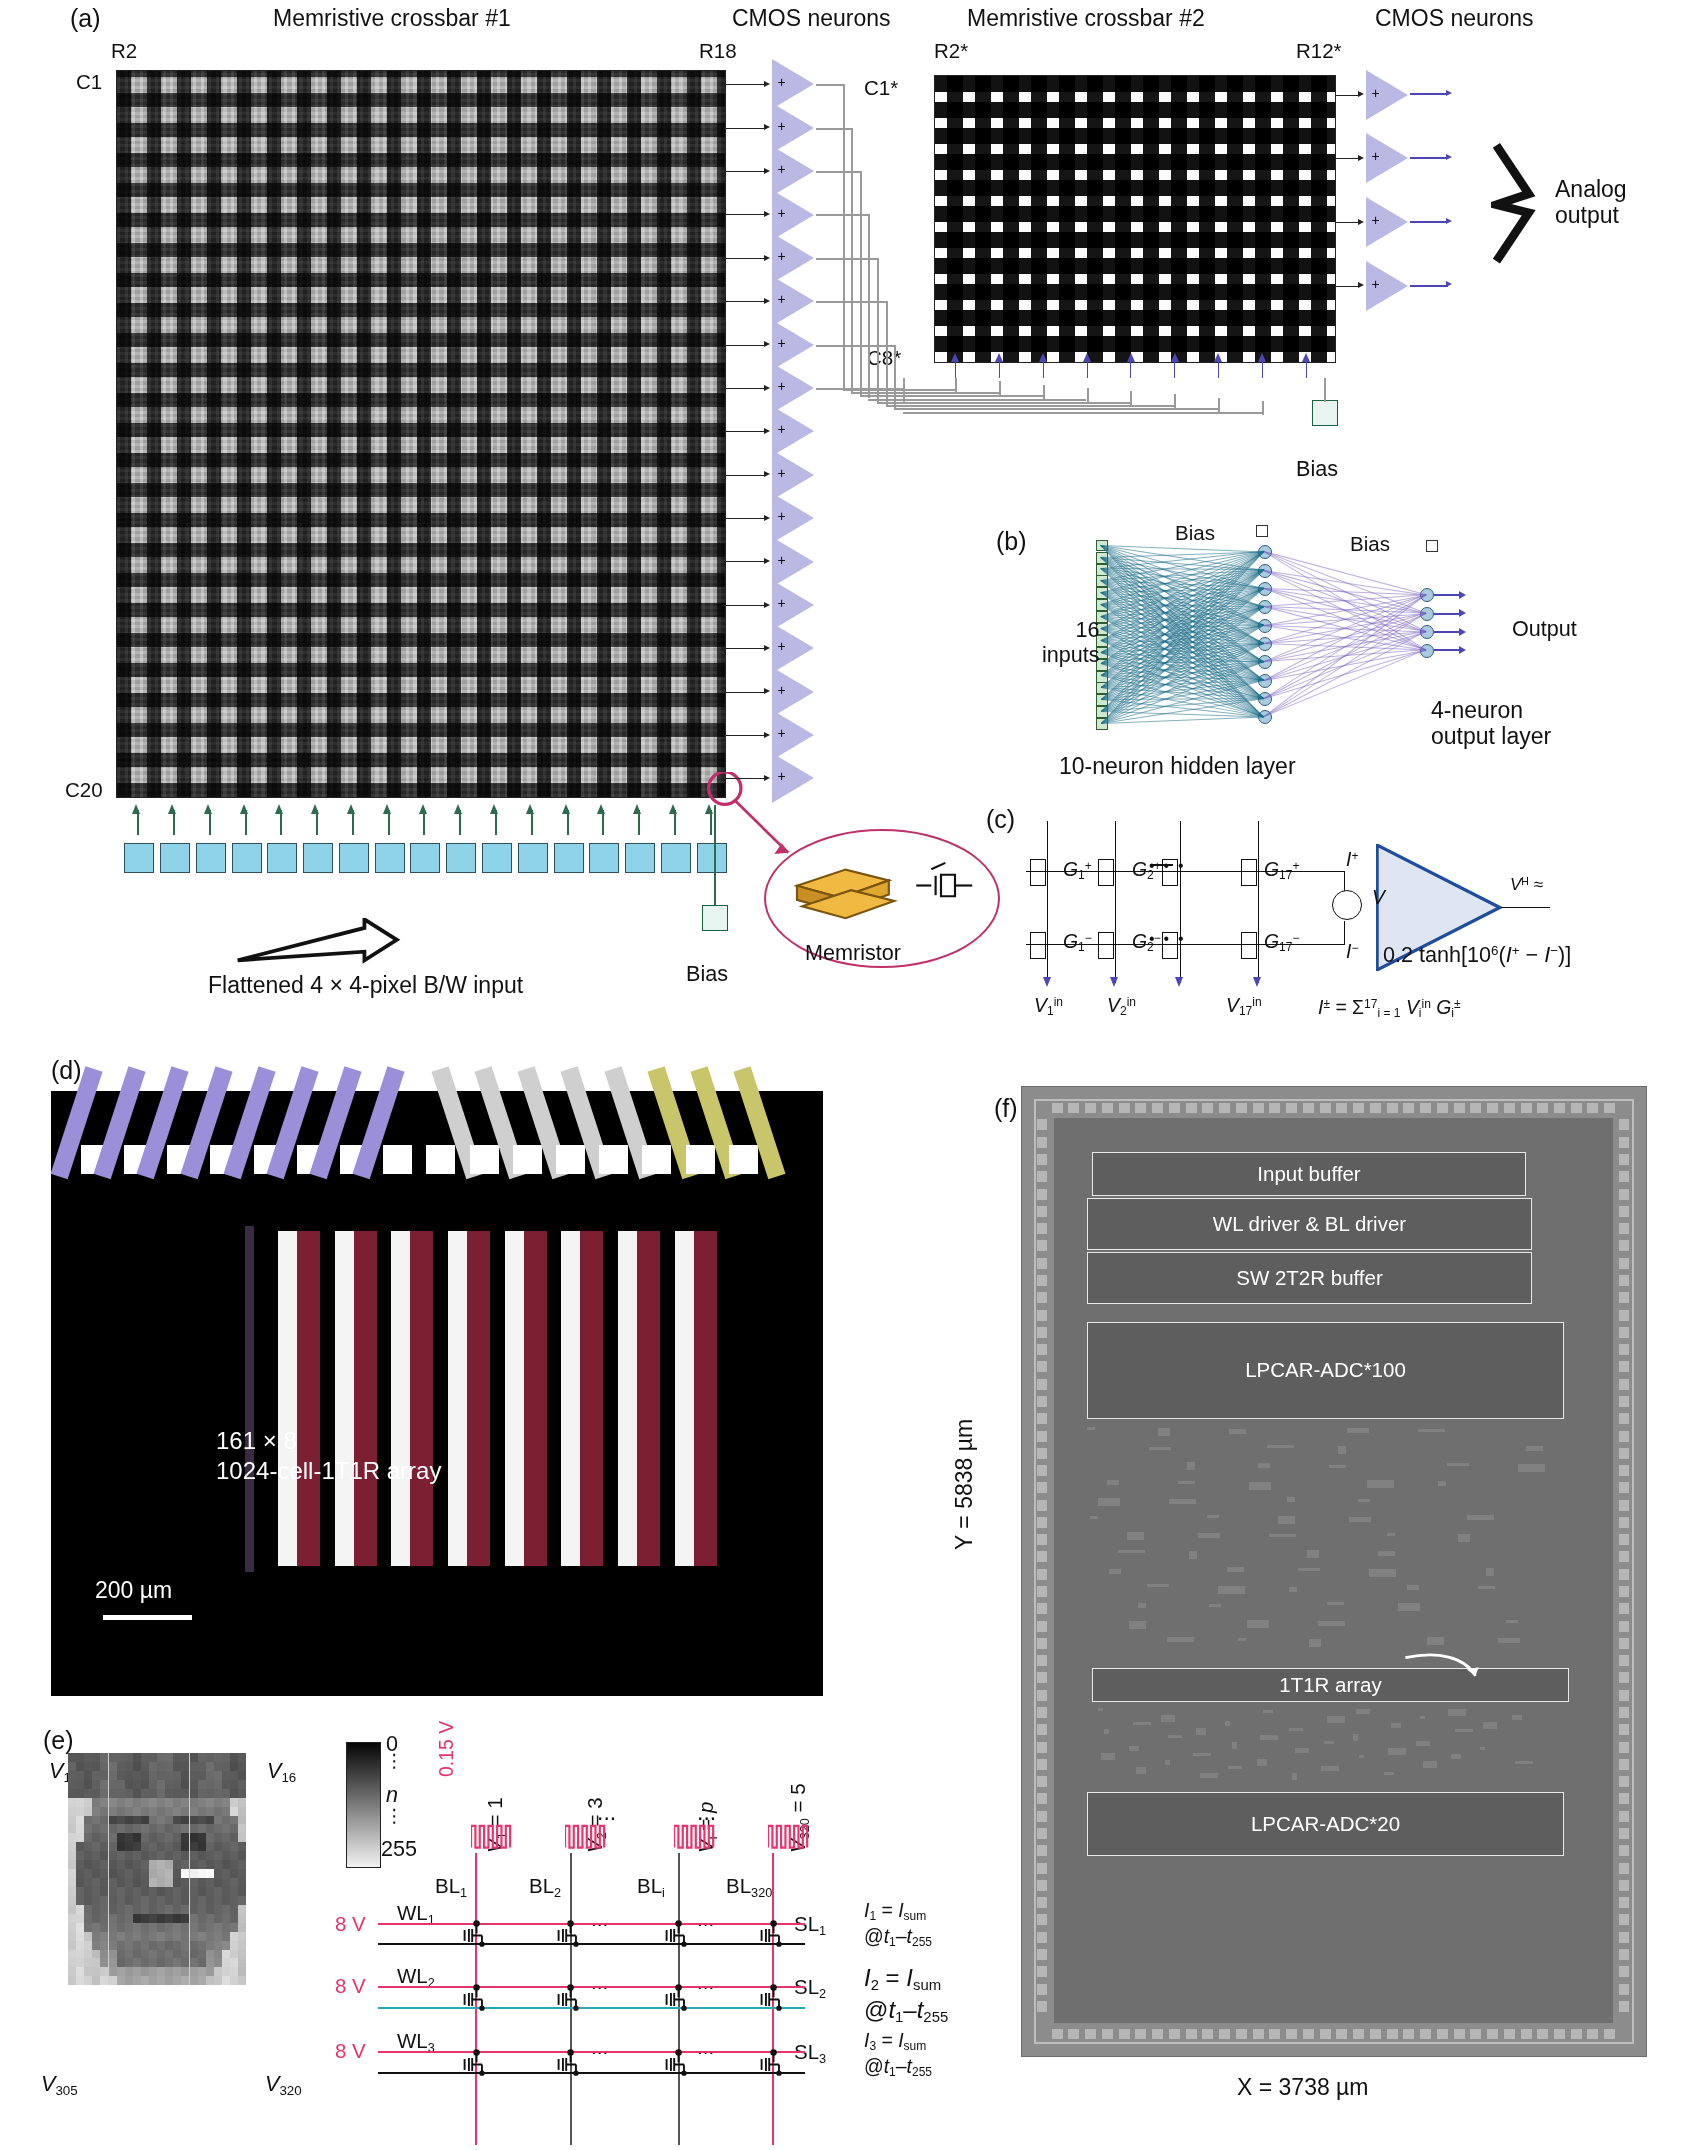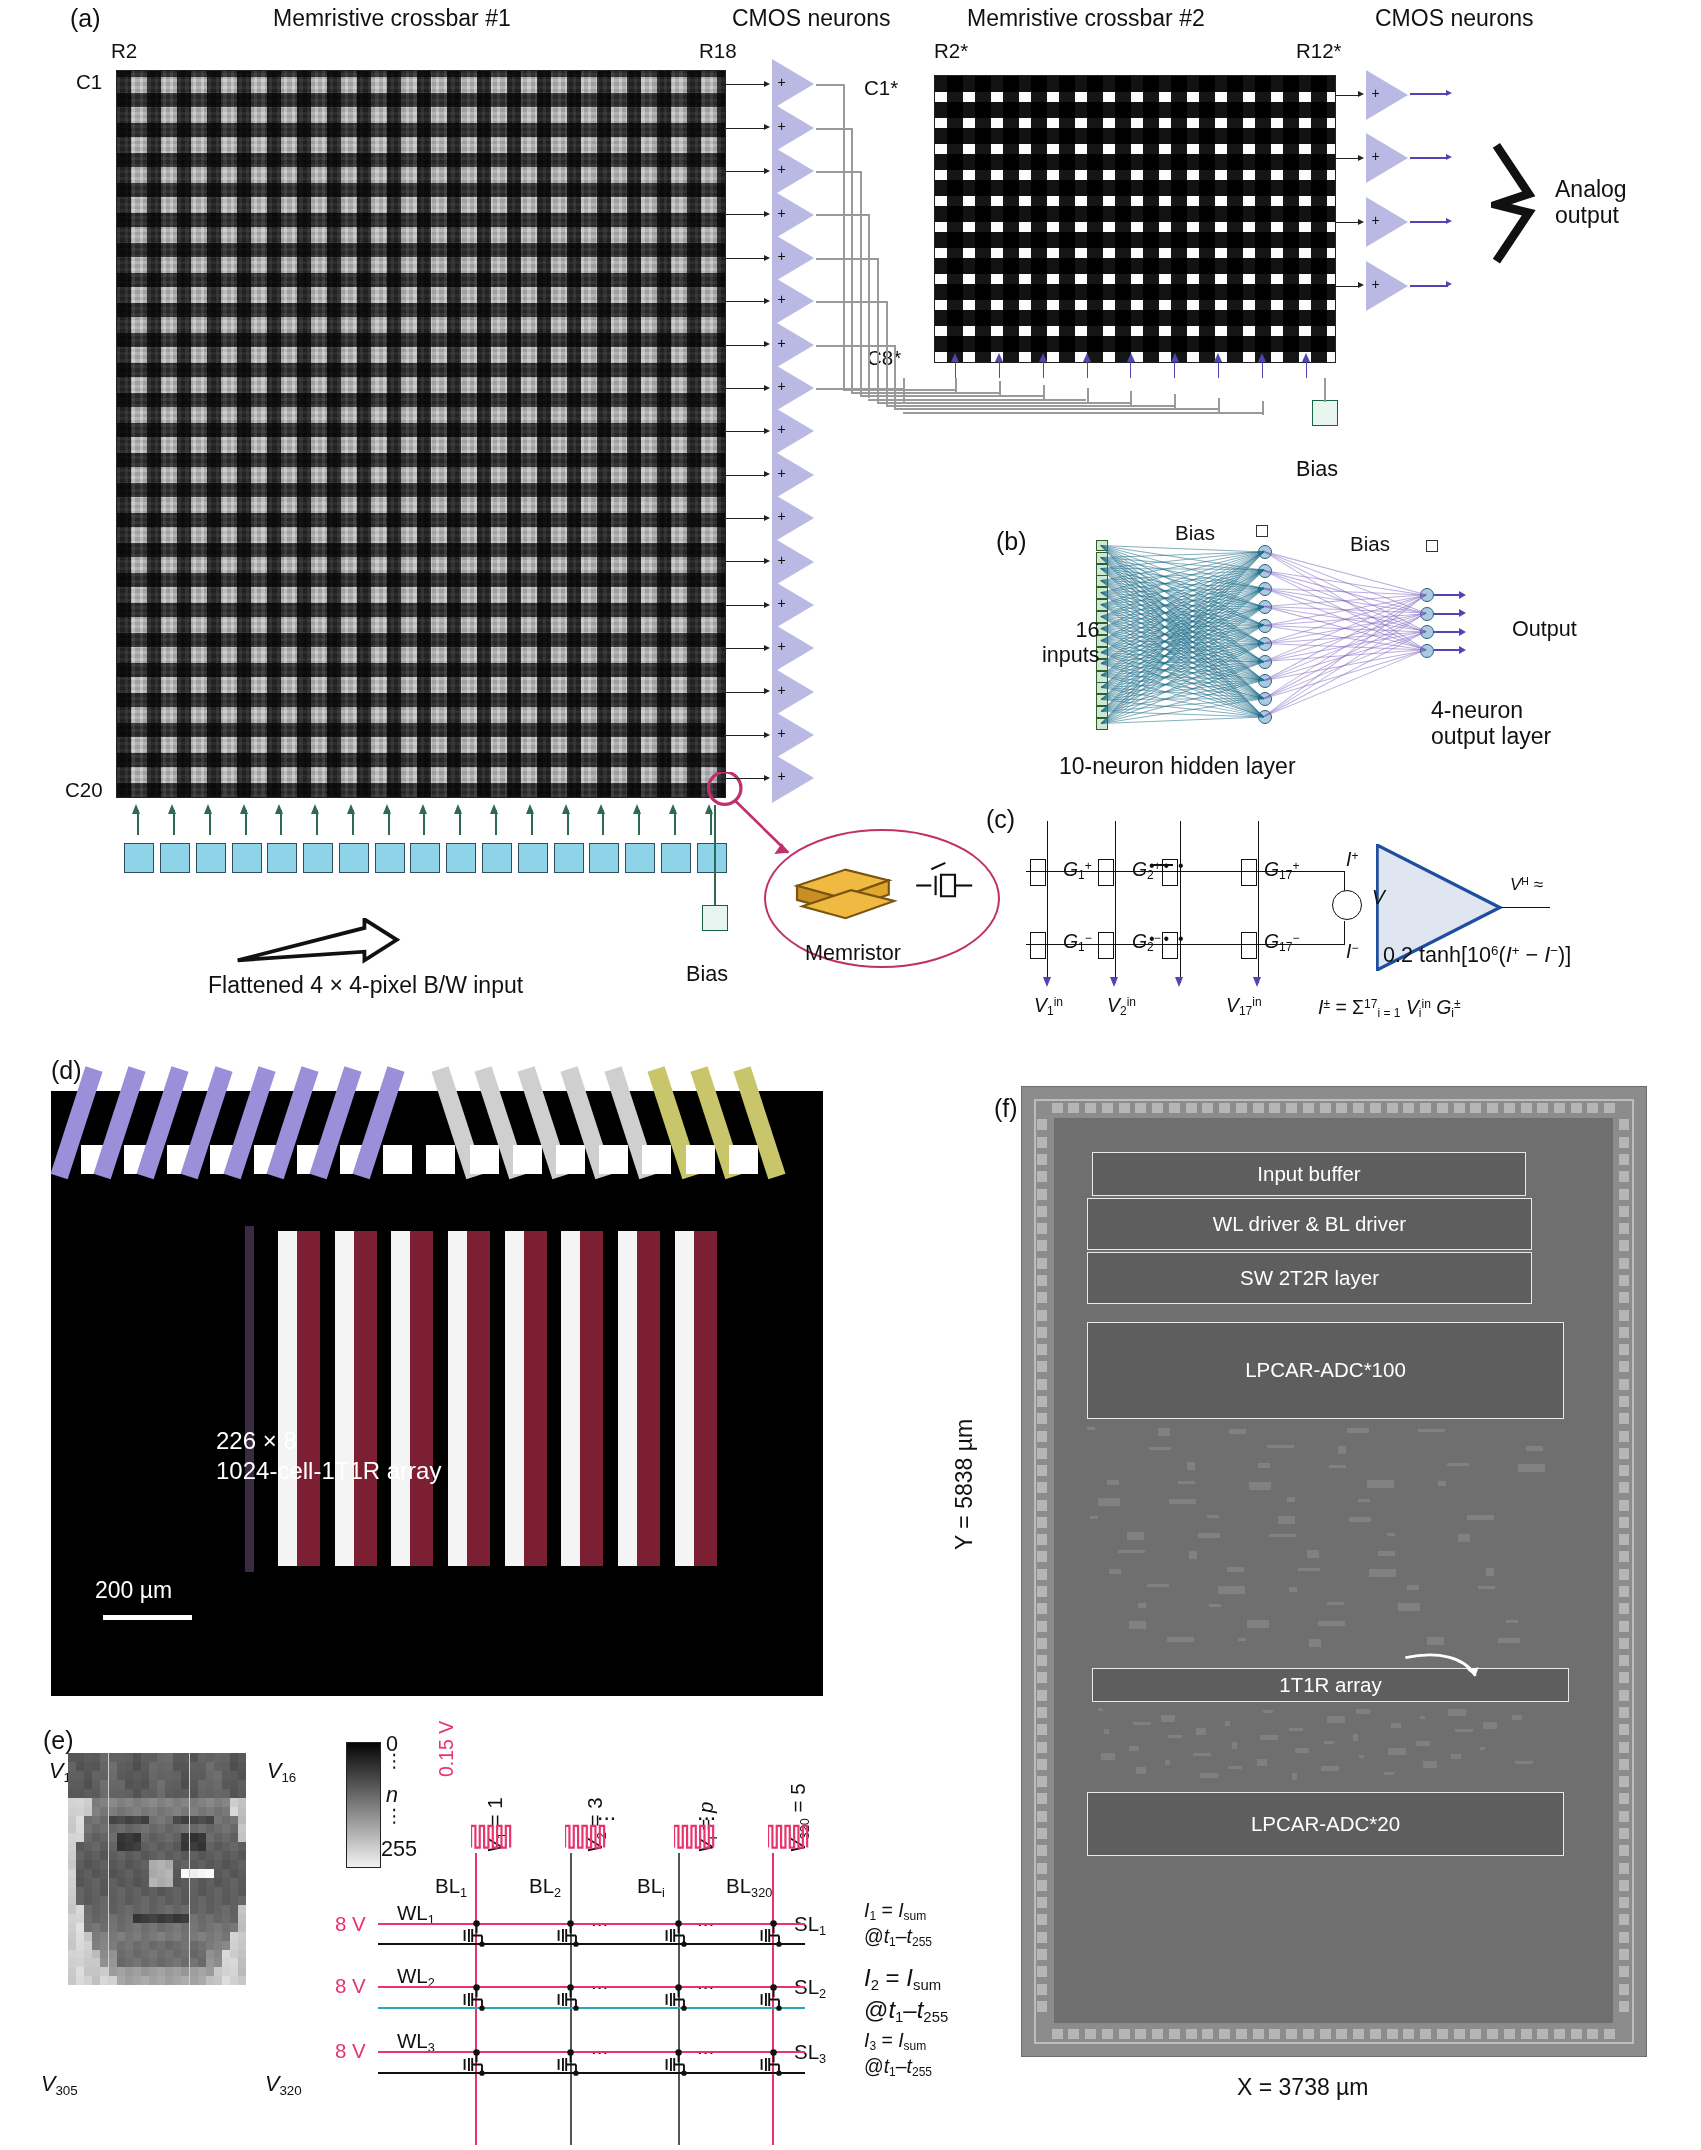--- a/index.html
+++ b/index.html
@@ -516,21 +516,21 @@
     </div>
     <div class="dstripe" style="left: 567px; width: 42px;">
       <i></i>
     </div>
     <div class="dstripe" style="left: 624px; width: 42px;">
       <i></i>
     </div>
     <div style="position: absolute; left: 194px; top: 135px; width: 8.6px; height: 346px; background: rgb(58, 42, 68);"></div>
   </div>
 <div class="lbl" style="left:216px;top:1426px;font-size:24px;color:#fff;line-height:1.25;">
-  <span>226 × 8</span><br><span>1024-cell-1T1R array</span>
+  <span>161 × 8</span><br><span>1024-cell-1T1R array</span>
 </div>
 <div class="scalebar" style="left:103px;top:1615px;width:89px;"></div>
 <div class="lbl" style="left:95px;top:1577px;font-size:23px;color:#fff;">200 µm</div>
 
 <div class="lbl panel-letter" style="left:43px;top:1726px;">(e)</div>
 <div class="lbl" style="left:49px;top:1758px;font-size:21.6px;"><em>V</em><span class="sub">1</span></div>
 <div class="lbl" style="left:267px;top:1758px;font-size:21.6px;"><em>V</em><span class="sub">16</span></div>
 <div class="lbl" style="left:41px;top:2071px;font-size:21.6px;"><em>V</em><span class="sub">305</span></div>
 <div class="lbl" style="left:265px;top:2071px;font-size:21.6px;"><em>V</em><span class="sub">320</span></div>
 <div id="face">
@@ -1324,21 +1324,21 @@
     <div class="pad" style="left: 597px; top: 897px; width: 9.7px; height: 10.8px;"></div>
     <div class="pad" style="left: 15px; top: 914px; width: 9.7px; height: 10.8px;"></div>
     <div class="pad" style="left: 597px; top: 914px; width: 9.7px; height: 10.8px;"></div>
     <div class="cblock dark" style="left: 70px; top: 65px; width: 432px; height: 42px;">
       <span>Input buffer</span>
     </div>
     <div class="cblock dark" style="left: 65px; top: 111px; width: 443px; height: 50px;">
       <span>WL driver &amp; BL driver</span>
     </div>
     <div class="cblock dark" style="left: 65px; top: 165px; width: 443px; height: 50px;">
-      <span>SW 2T2R layer</span>
+      <span>SW 2T2R buffer</span>
     </div>
     <div class="cblock dark" style="left: 65px; top: 235px; width: 475px; height: 95px;">
       <span>LPCAR-ADC*100</span>
     </div>
     <div class="cblock dark" style="left: 70px; top: 581px; width: 475px; height: 32px;">
       <span>1T1R array</span>
     </div>
     <div class="cblock dark" style="left: 65px; top: 705px; width: 475px; height: 62px;">
       <span>LPCAR-ADC*20</span>
     </div>

